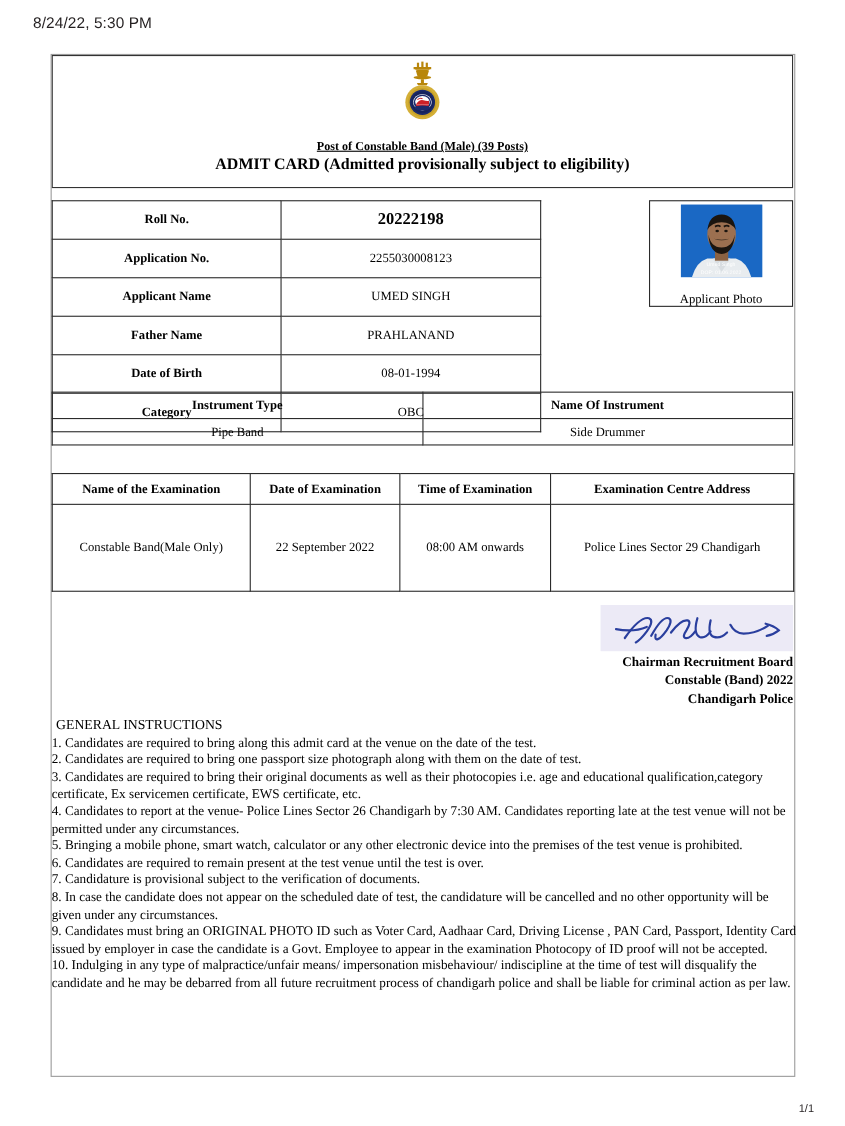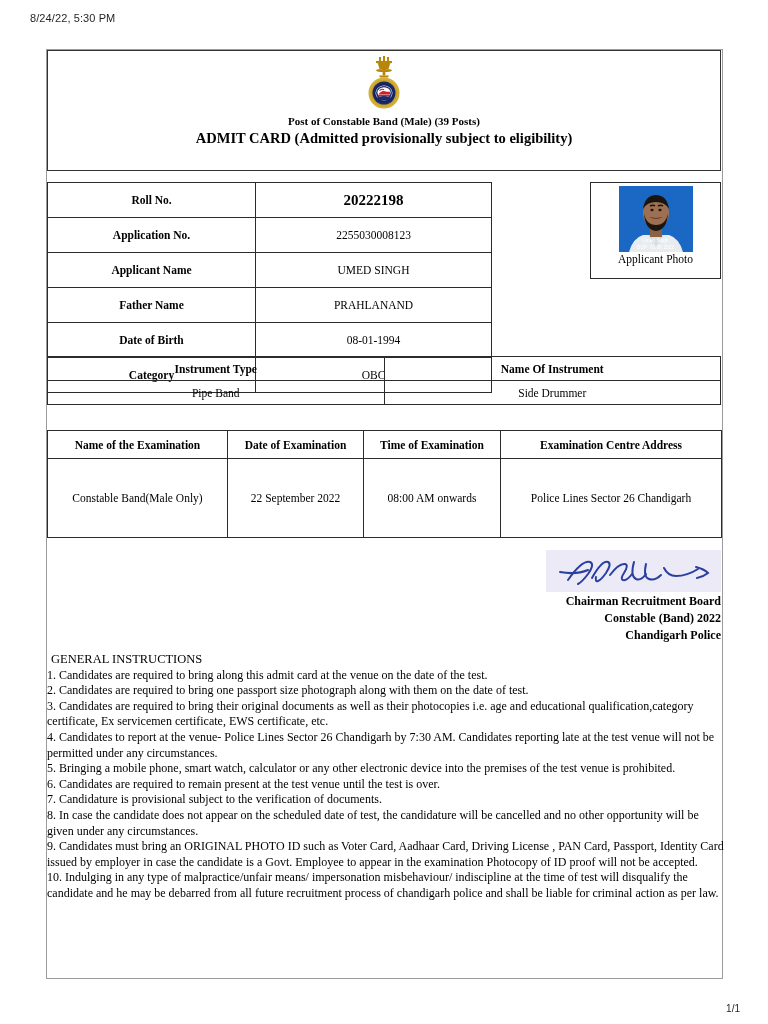--- a/index.html
+++ b/index.html
@@ -13,21 +13,21 @@
     font-family: "Liberation Serif", serif;
     color: #000;
     position: relative;
     overflow: hidden;
   }
   .browser-timestamp {
     position: absolute;
     top: 12px;
     left: 30px;
     font-family: "Liberation Sans", sans-serif;
-    font-size: 11px;
+    font-size: 14px;
     color: #231f20;
     letter-spacing: 0.1px;
   }
   .page-footer {
     position: absolute;
     bottom: 10px;
     right: 28px;
     font-family: "Liberation Sans", sans-serif;
     font-size: 10px;
     color: #231f20;
@@ -65,21 +65,22 @@
   .org-title {
     color: #e8130f;
     font-weight: bold;
     font-size: 12.5px;
     letter-spacing: 0.1px;
     margin-top: 1px;
   }
   .post-title {
     font-weight: bold;
     font-size: 11px;
-    margin-top: 4px;
+    margin-top: 16px;
+    text-decoration: underline;
   }
   .admit-title {
     font-weight: bold;
     font-size: 14.5px;
     margin-top: 3px;
   }
 
   
   .details-table {
     position: absolute;
@@ -135,21 +136,21 @@
     left: 0; right: 0;
     color: #fff;
     font-family: "Liberation Sans", sans-serif;
     font-size: 4.6px;
     letter-spacing: 0.1px;
   }
   .photo-caption-1 { bottom: 9px; }
   .photo-caption-2 { bottom: 2px; }
   .photo-label, .sign-label {
     font-size: 11.5px;
-    margin-top: 1px;
+    margin-top: 14px;
   }
   .sign-img {
     width: 74px;
     height: 40px;
     margin: 0 auto;
     background: #cfcbc4;
     position: relative;
     overflow: hidden;
   }
 
@@ -354,21 +355,21 @@
     <tr>
       <td class="hdr">Name of the Examination</td>
       <td class="hdr">Date of Examination</td>
       <td class="hdr">Time of Examination</td>
       <td class="hdr">Examination Centre Address</td>
     </tr>
     <tr>
       <td class="body">Constable Band(Male Only)</td>
       <td class="body">22 September 2022</td>
       <td class="body">08:00 AM onwards</td>
-      <td class="body">Police Lines Sector 26 Chandigarh</td>
+      <td class="body">Police Lines Sector 29 Chandigarh</td>
     </tr>
   </tbody>
 </table>
 
 <div class="chairman-block">
   <div class="chairman-sign-img">
     <svg width="175" height="42" viewBox="0 0 175 42">
       <rect width="175" height="42" fill="#eceaf6"></rect>
       <g stroke="#2a3f9e" fill="none" stroke-width="2" stroke-linecap="round">
         <path d="M22 30 q14-20 22-18 q5 2-2 12 q-6 8-10 10"></path>

